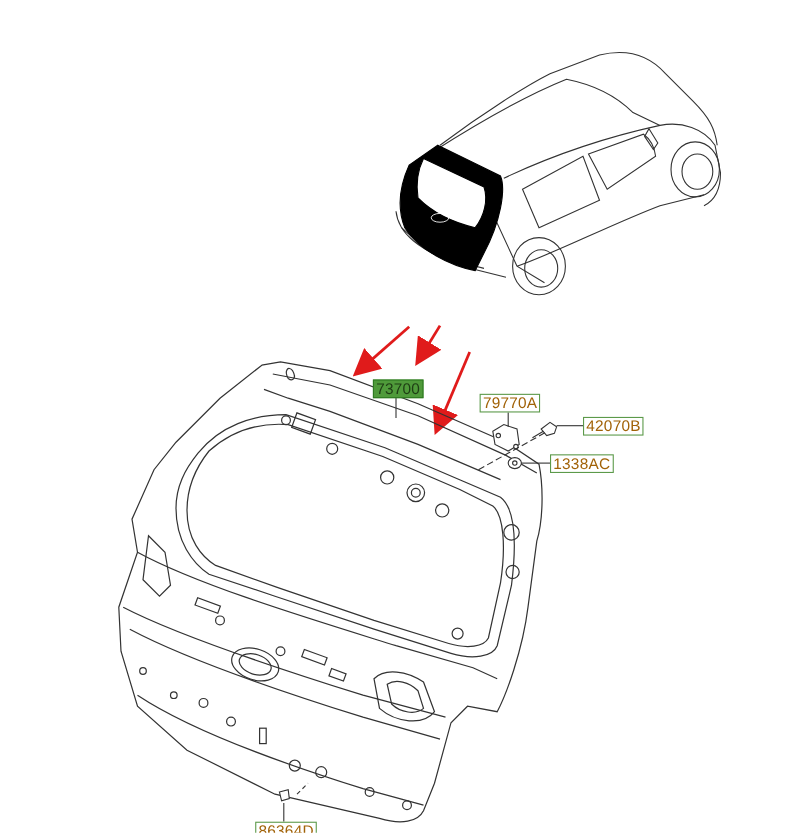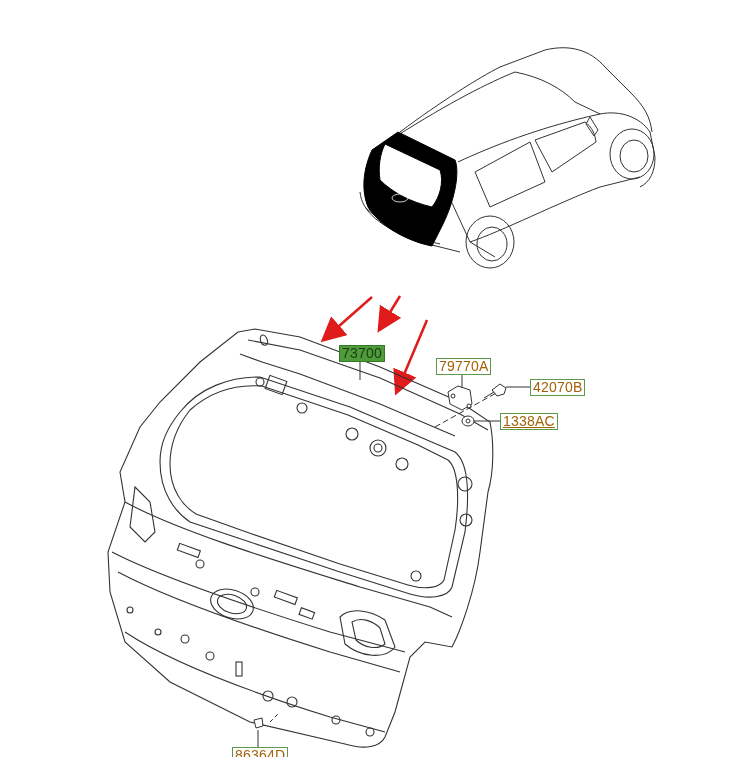--- a/index.html
+++ b/index.html
@@ -154,16 +154,16 @@
     <line x1="474" y1="389" x2="500" y2="389"></line>
     <line x1="258" y1="698" x2="258" y2="715"></line>
     <line x1="435" y1="395" x2="498" y2="360" stroke-dasharray="6,3"></line>
     <line x1="270" y1="690" x2="280" y2="680" stroke-dasharray="4,3"></line>
   </g>
 </svg>
 
 <div class="part-label highlight" style="left:339px; top:313px;">73700</div>
 <div class="part-label" style="left:436px; top:326px;">79770A</div>
 <div class="part-label" style="left:530px; top:347px;">42070B</div>
-<div class="part-label" style="left:500px; top:381px;text-decoration:underline;">1338AC</div>
+<div class="part-label" style="left:500px; top:381px;">1338AC</div>
 <div class="part-label" style="left:232px; top:715px;">86364D</div>
 
 </div>
 
 </body></html>

